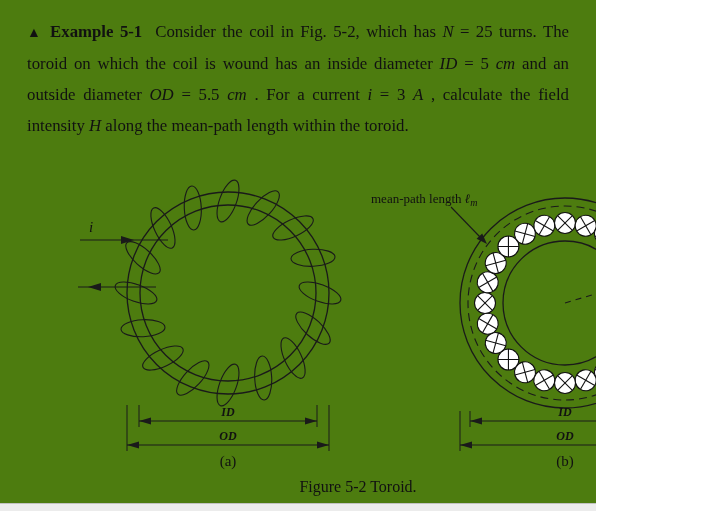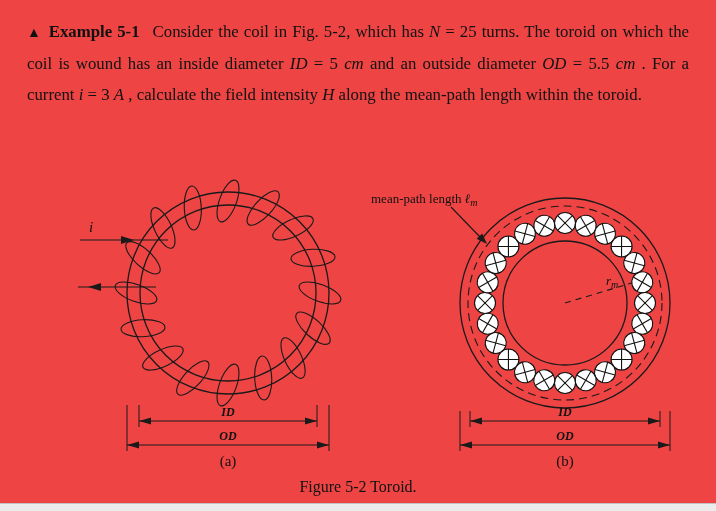--- a/index.html
+++ b/index.html
@@ -1,19 +1,19 @@
 <!DOCTYPE html>
 <html><head>
 <meta charset="utf-8">
 <style>
   html,body{margin:0;padding:0;background:#ffffff;}
   .page{
     position:relative;
-    width:716px;height:511px;
-    background:#ef4444;
+    width:596px;height:511px;
+    background:#4d7c0f;
     color:#111;
     font-family:"Liberation Serif", serif;
     overflow:hidden;
   }
   .para{
     margin:0;
     height:133px;
     padding:16px 27px 0 27px;
     font-size:16.8px;
     line-height:31px;

